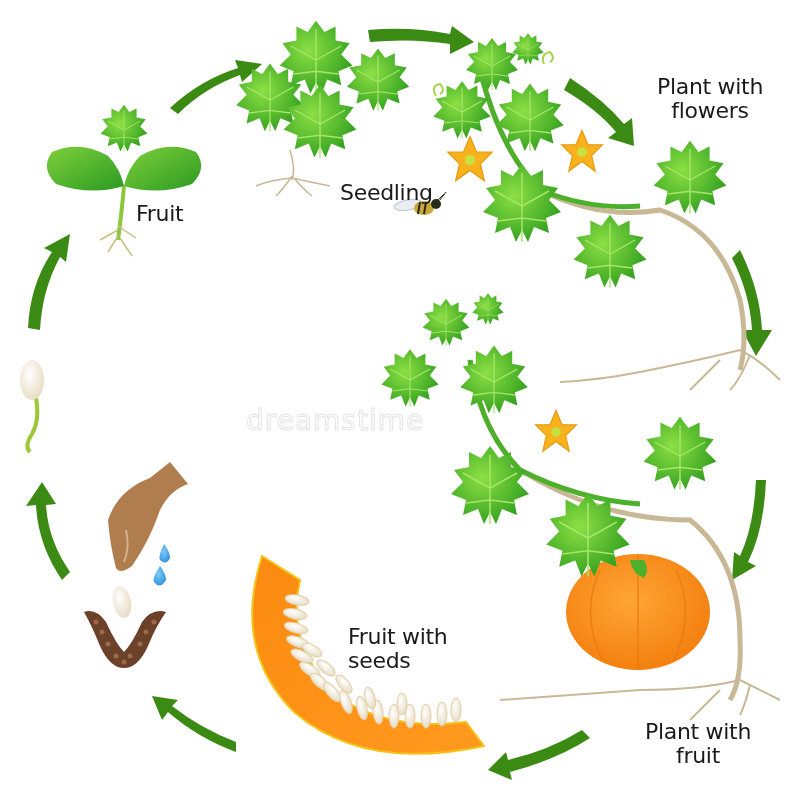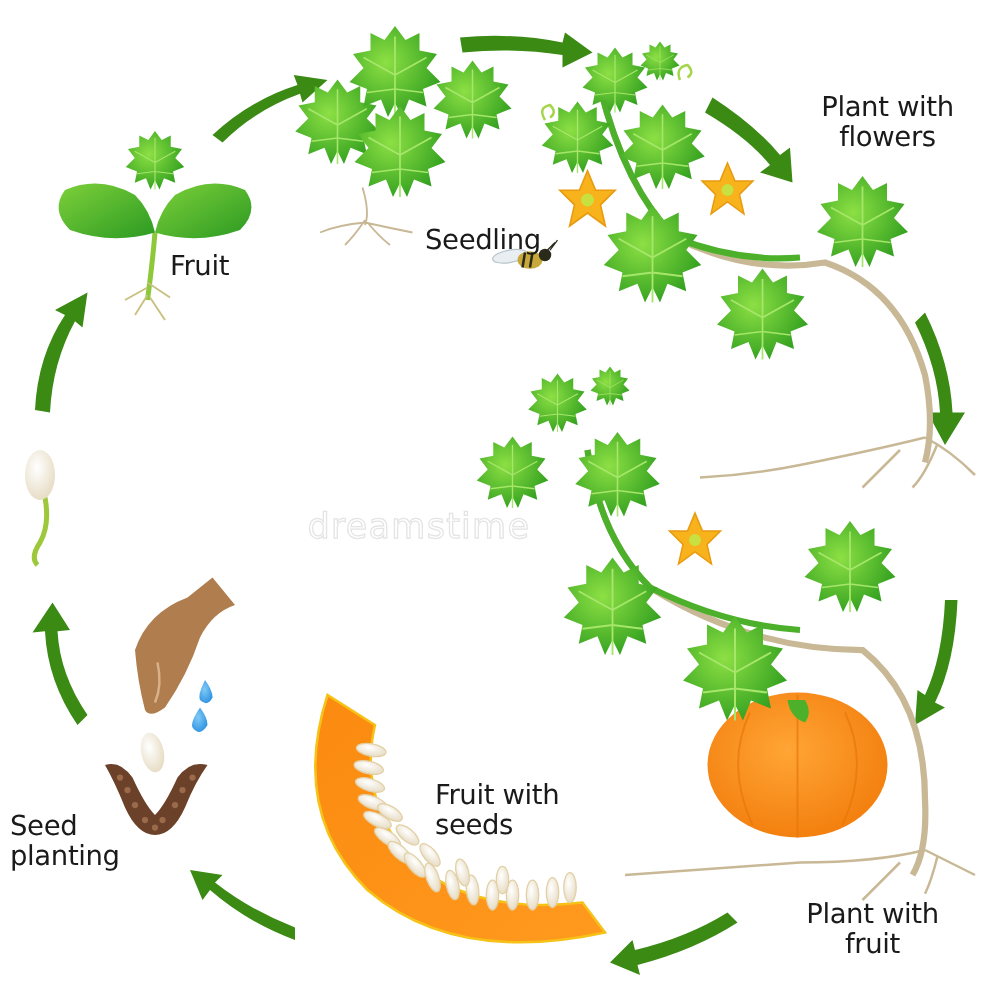--- a/index.html
+++ b/index.html
@@ -186,22 +186,20 @@
         <ellipse cx="326" cy="668" rx="11" ry="5" transform="rotate(40 326 668)"></ellipse>
         <ellipse cx="344" cy="684" rx="11" ry="5" transform="rotate(50 344 684)"></ellipse>
         <ellipse cx="370" cy="698" rx="5" ry="11" transform="rotate(-14 370 698)"></ellipse>
         <ellipse cx="402" cy="704" rx="5" ry="11"></ellipse>
       </g>
     </g>
   </svg>
 
   <div class="watermark">dreamstime</div>
 
-  <div class="label" style="left:8px; top:650px;">Seed
-planting</div>
   <div class="label" style="left:136px; top:202px;">Fruit</div>
   <div class="label" style="left:340px; top:144px;margin-top:37px;">Seedling</div>
   <div class="label center" style="left:640px; top:75px; width:140px;">Plant with
 flowers</div>
   <div class="label center" style="left:628px; top:720px; width:140px;">Plant with
 fruit</div>
   <div class="label" style="left:348px; top:602px;margin-top:23px;">Fruit with
 seeds</div>
 </div>
 

